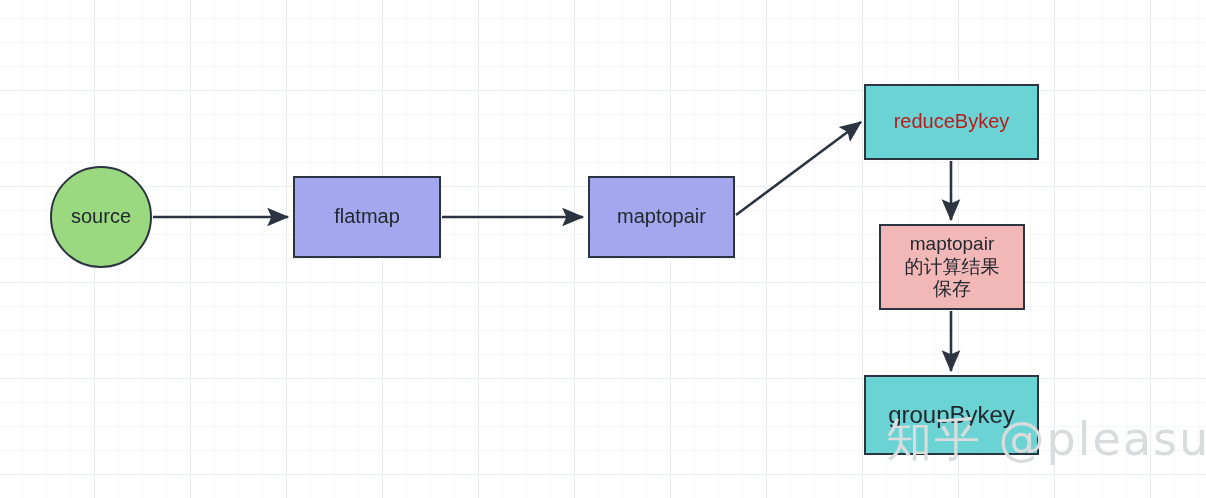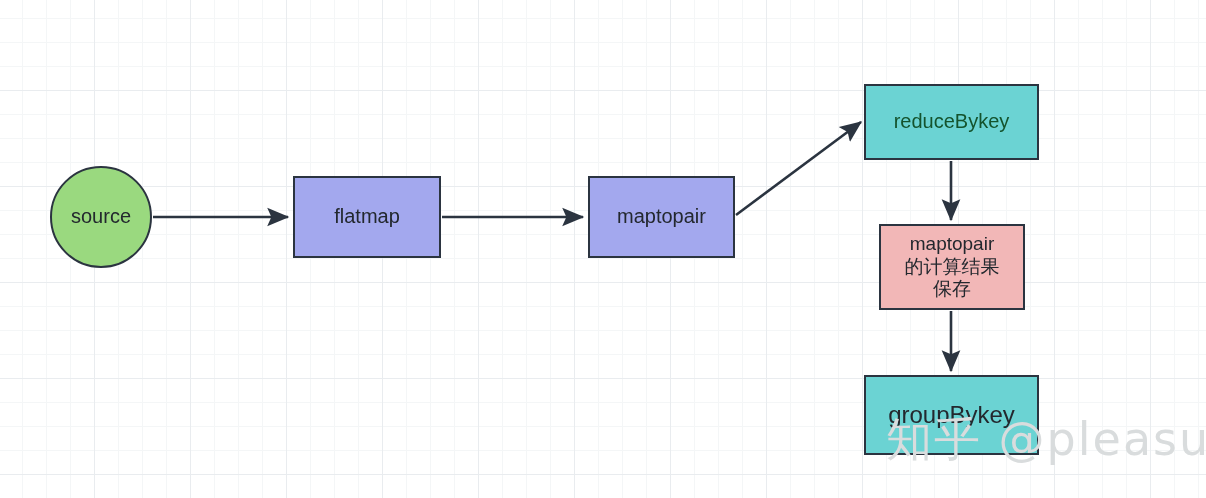--- a/index.html
+++ b/index.html
@@ -93,21 +93,21 @@
   </div>
 
   <div class="node node-circle" style="left: 50px; top: 166px; width: 102px; height: 102px; background: rgb(154, 217, 127); border-color: rgb(43, 52, 64); color: rgb(35, 40, 46); font-size: 20px;">
     <span class="node-label">source</span>
   </div>
 
   <div class="node" style="left: 588px; top: 176px; width: 147px; height: 82px; background: rgb(163, 168, 238); border-color: rgb(43, 52, 64); color: rgb(35, 40, 46); font-size: 20px;">
     <span class="node-label">maptopair</span>
   </div>
 
-  <div class="node" style="left: 864px; top: 84px; width: 175px; height: 76px; background: rgb(107, 211, 211); border-color: rgb(43, 52, 64); color: #14532d; font-size: 20px;">
+  <div class="node" style="left: 864px; top: 84px; width: 175px; height: 76px; background: rgb(107, 211, 211); border-color: rgb(43, 52, 64); color: #b91c1c; font-size: 20px;">
     <span class="node-label">reduceBykey</span>
   </div>
 
   <div class="node" style="left: 879px; top: 224px; width: 146px; height: 86px; background: rgb(242, 183, 183); border-color: rgb(43, 52, 64); color: rgb(35, 40, 46); font-size: 19px;">
     <span class="node-label">maptopair
 的计算结果
 保存</span>
   </div>
 
   <div class="node" style="left: 864px; top: 375px; width: 175px; height: 80px; background: rgb(107, 211, 211); border-color: rgb(43, 52, 64); color: rgb(35, 40, 46); font-size: 24px;">

